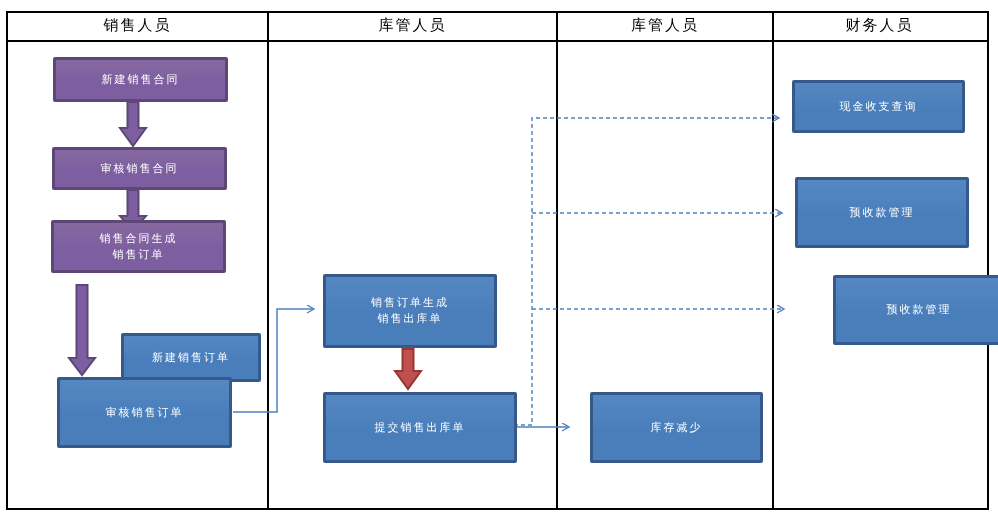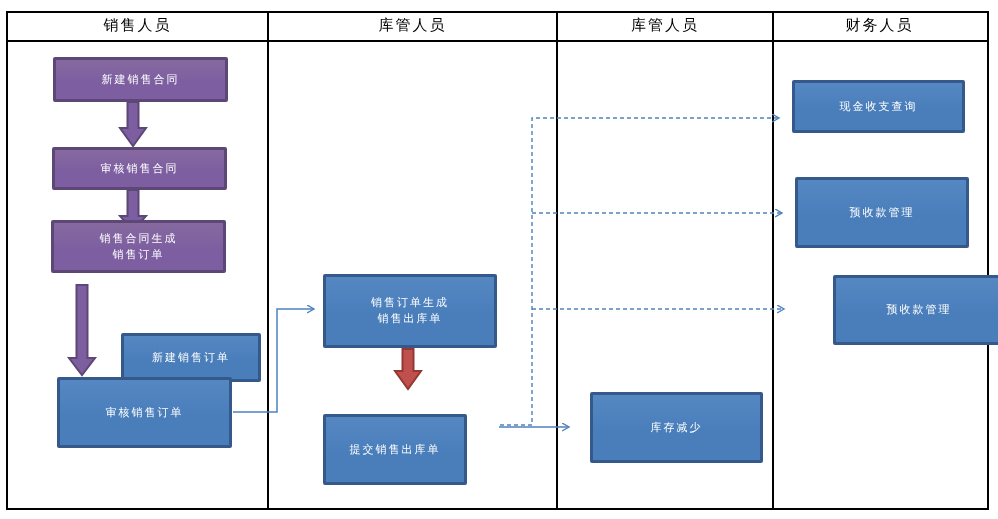--- a/index.html
+++ b/index.html
@@ -78,21 +78,21 @@
 
   <div class="node purple" style="left:53px;top:57px;width:175px;height:45px;">新建销售合同</div>
   <div class="node purple" style="left:52px;top:147px;width:175px;height:43px;">审核销售合同</div>
   <div class="node purple" style="left:51px;top:220px;width:175px;height:53px;">销售合同生成
 销售订单</div>
   <div class="node blue" style="left:121px;top:297px;width:140px;height:49px;margin-top:36px;">新建销售订单</div>
   <div class="node blue" style="left:57px;top:377px;width:175px;height:71px;">审核销售订单</div>
 
   <div class="node blue" style="left:323px;top:274px;width:174px;height:74px;">销售订单生成
 销售出库单</div>
-  <div class="node blue" style="left:323px;top:414px;width:144px;height:71px;">提交销售出库单</div>
+  <div class="node blue" style="left:323px;top:392px;width:194px;height:71px;">提交销售出库单</div>
 
   <div class="node blue" style="left:578px;top:392px;width:173px;height:71px;margin-left:12px;">库存减少</div>
 
   <div class="node blue" style="left:792px;top:80px;width:173px;height:53px;">现金收支查询</div>
   <div class="node blue" style="left:795px;top:177px;width:174px;height:71px;">预收款管理</div>
   <div class="node blue" style="left:797px;top:275px;width:172px;height:70px;margin-left:36px;">预收款管理</div>
 
 </div>
 
 </body></html>

